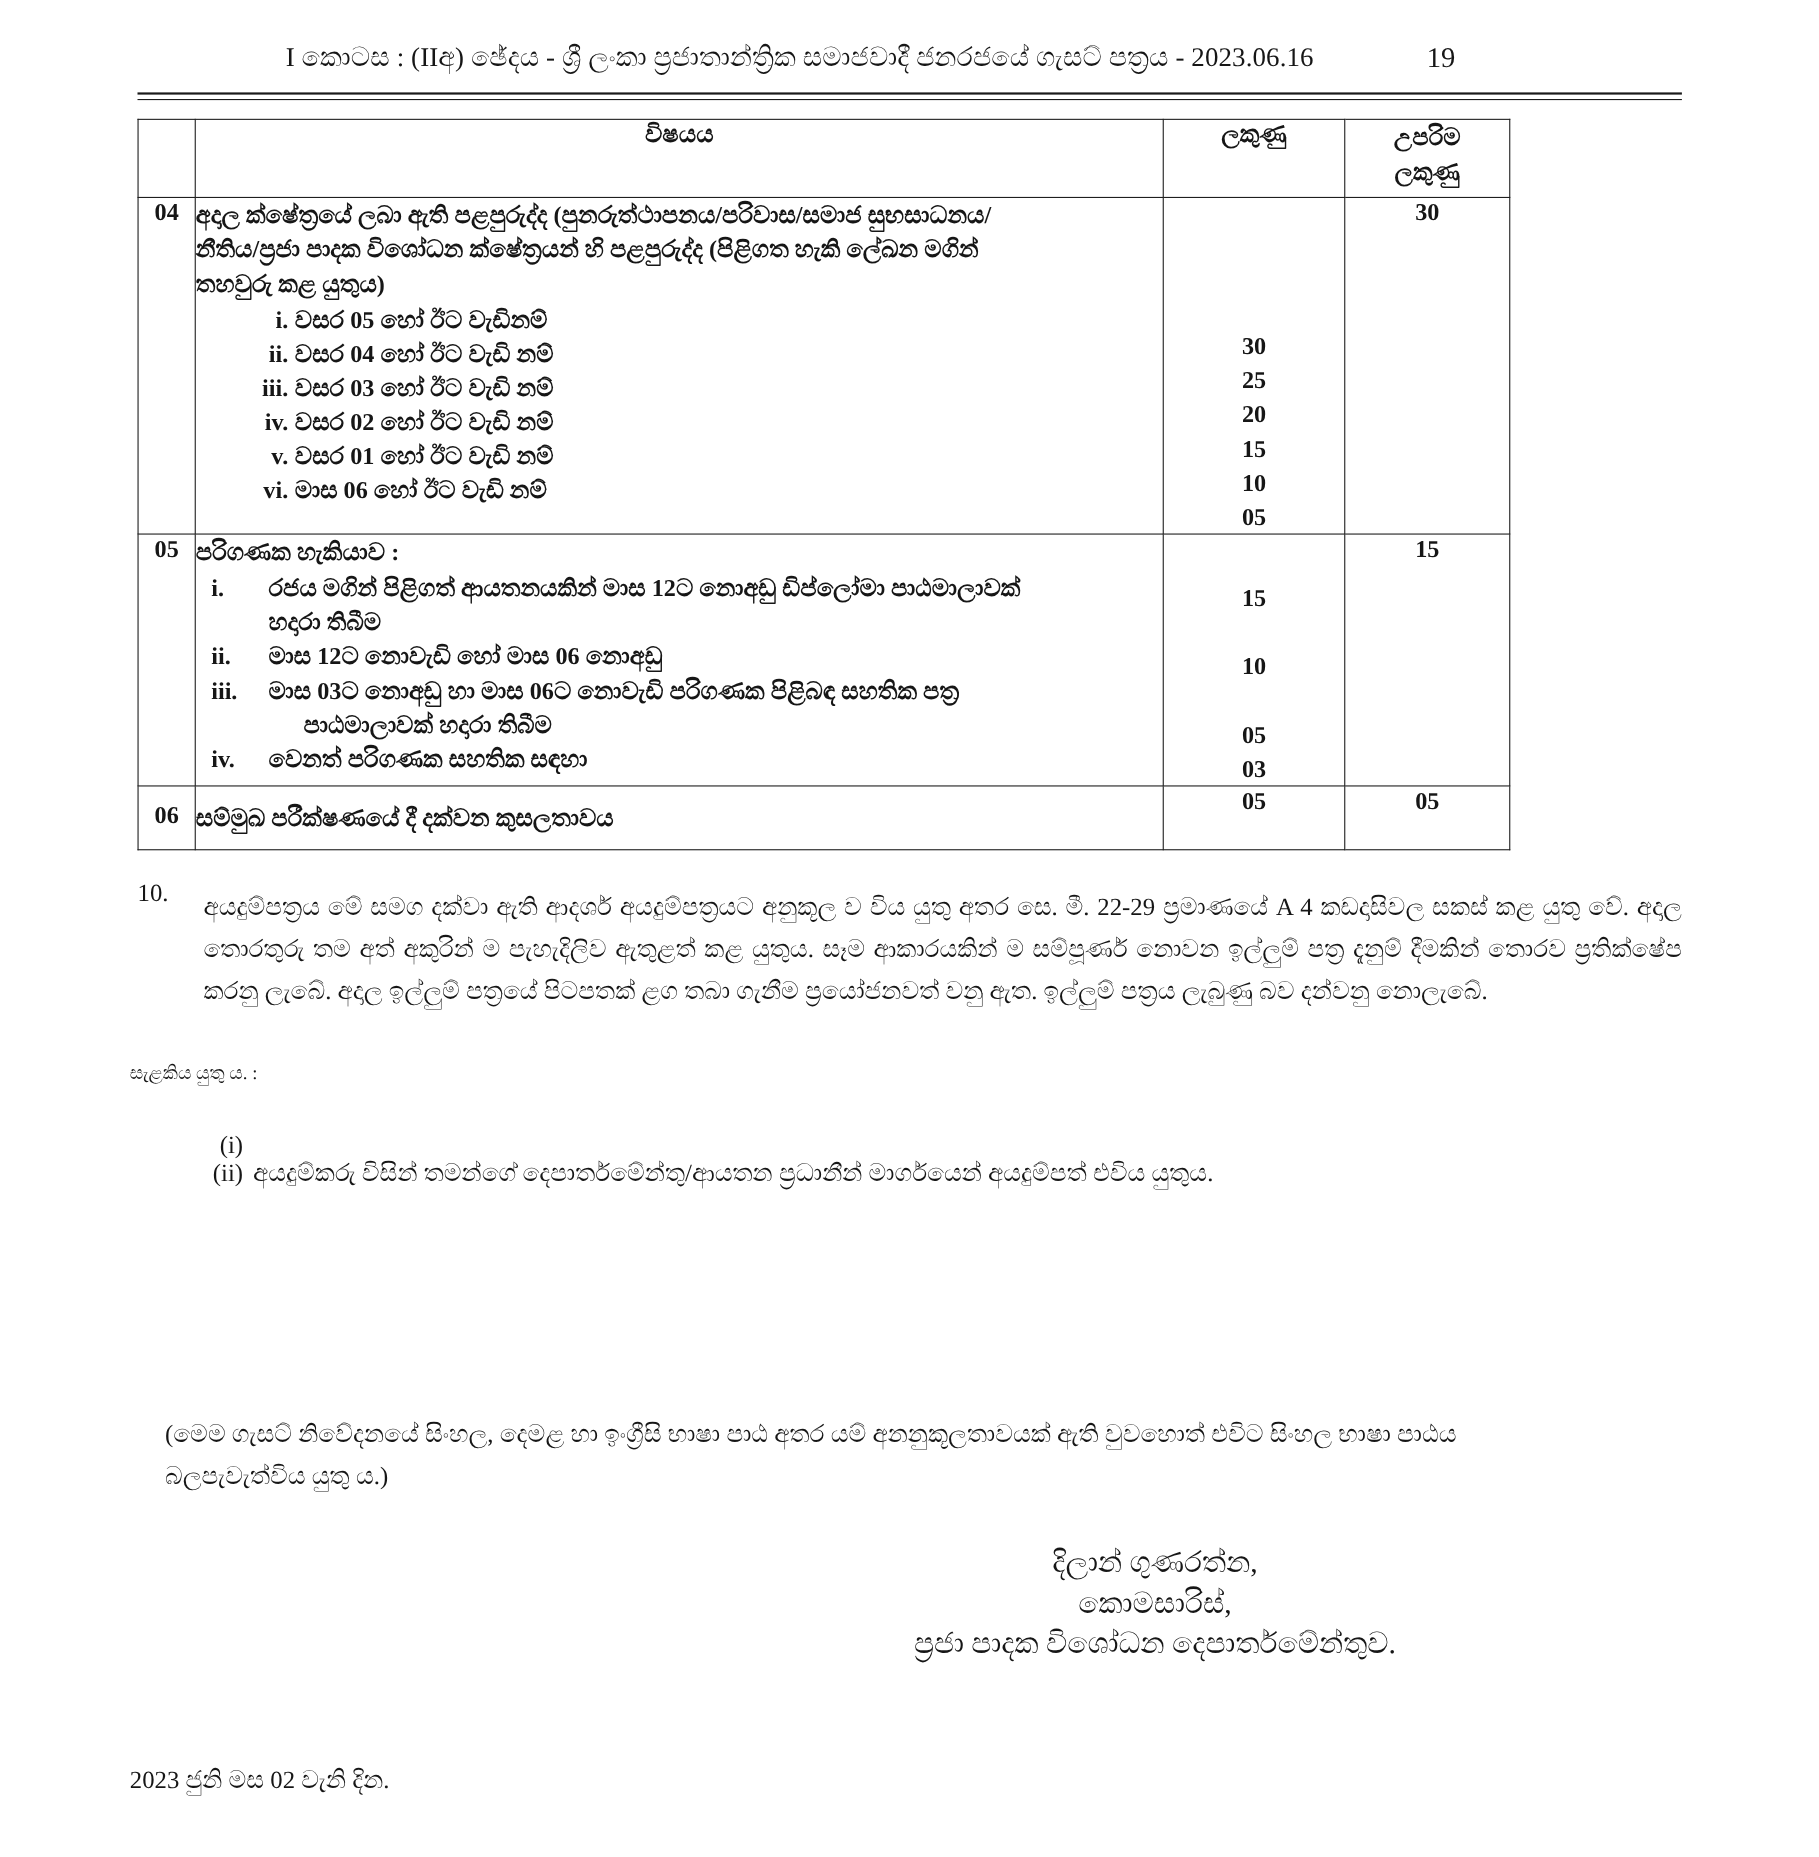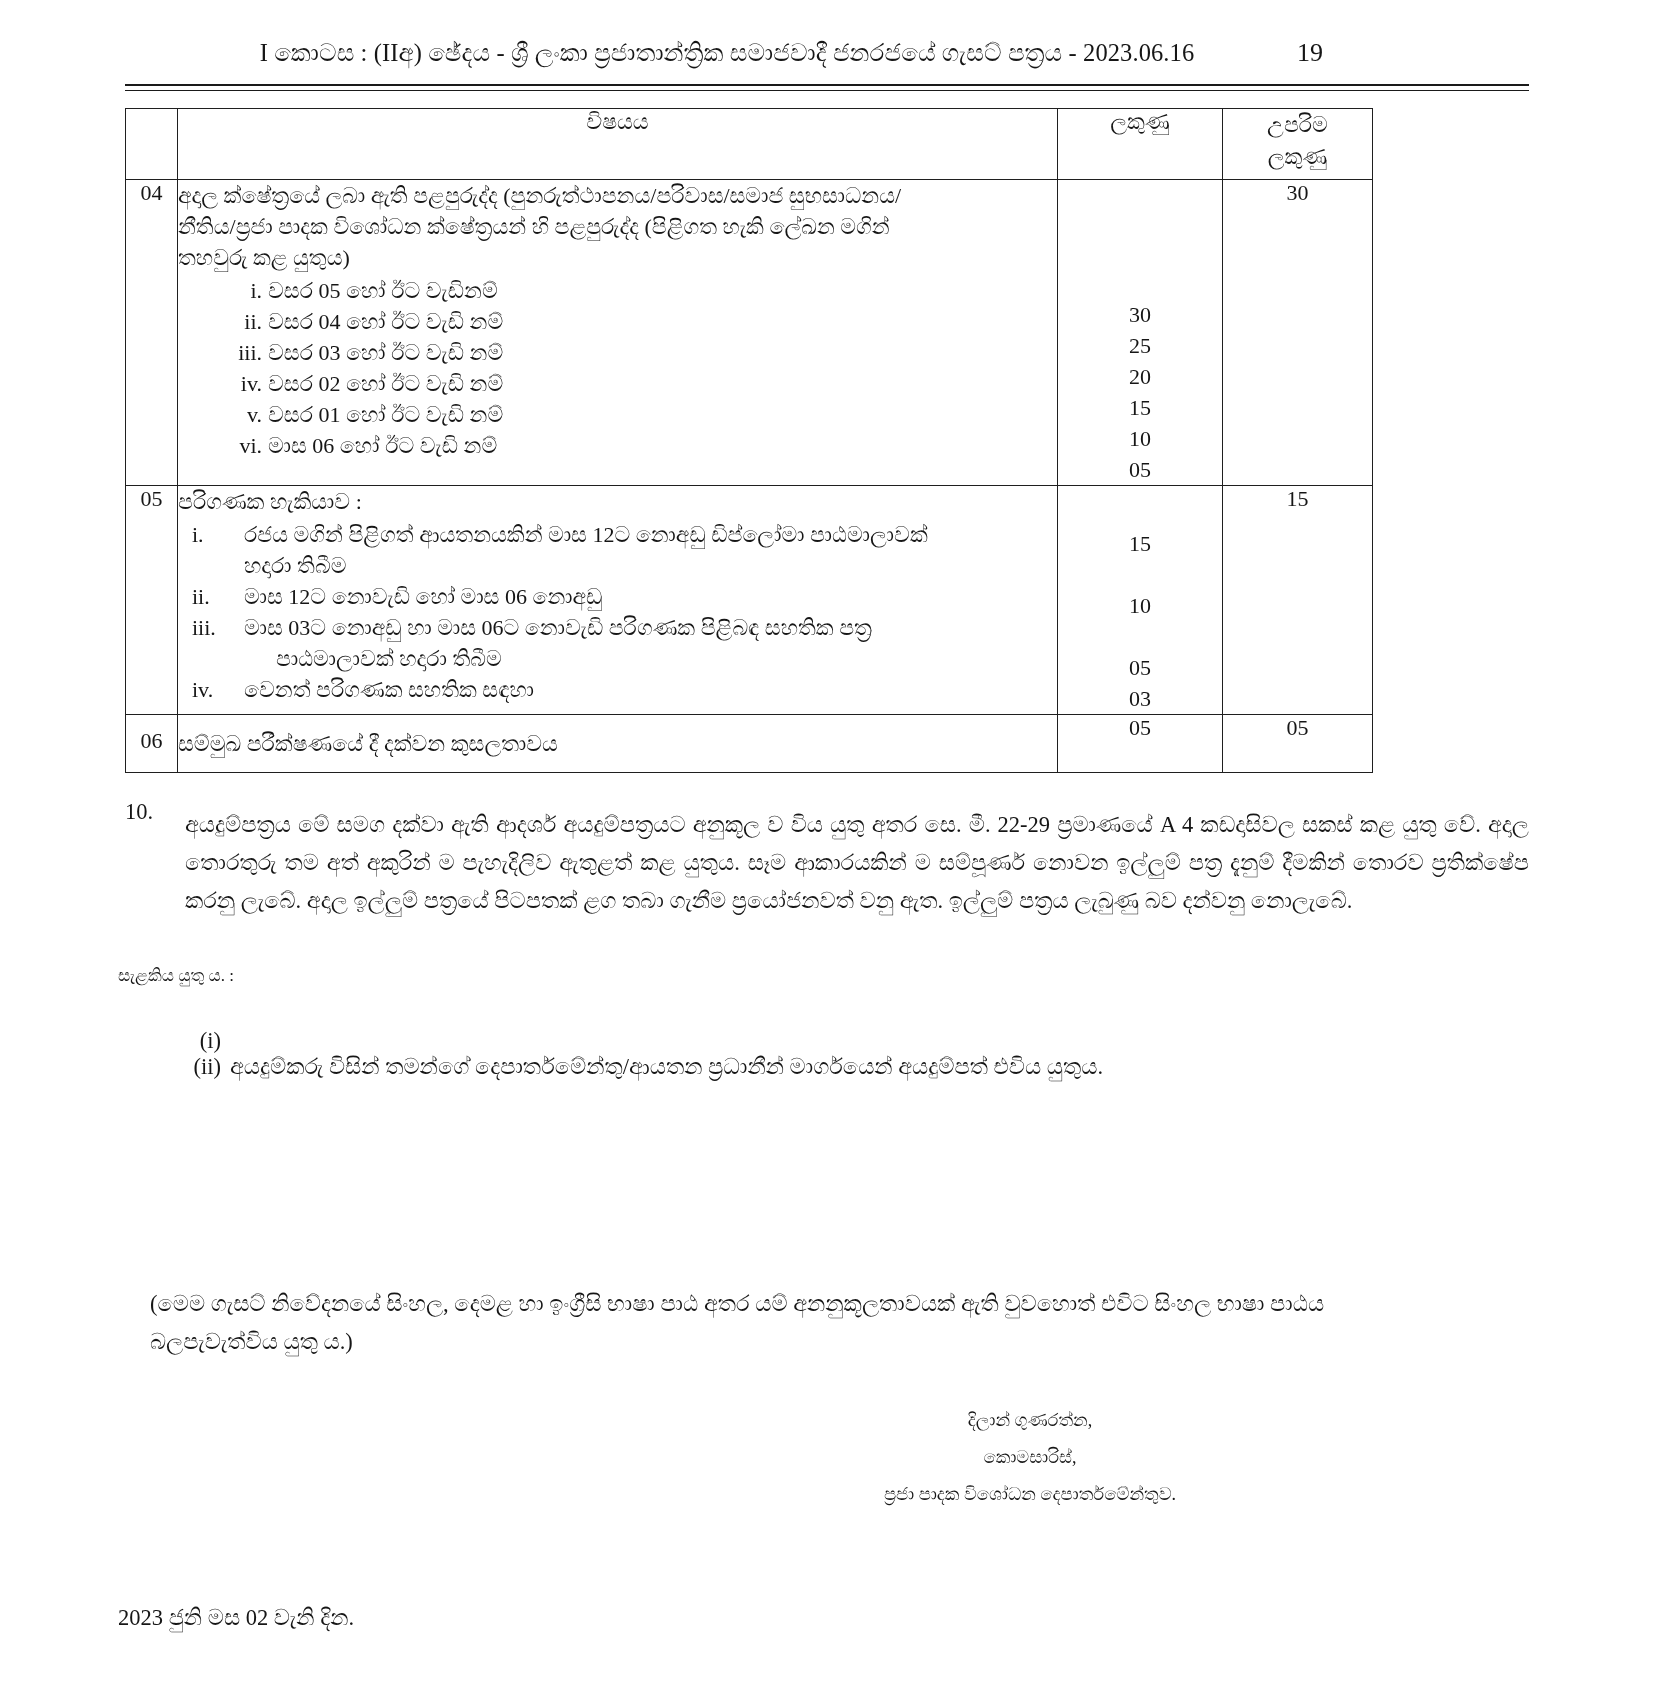--- a/index.html
+++ b/index.html
@@ -64,21 +64,21 @@
     top: 108px;
     left: 125px;
     width: 1247px;
     border-collapse: collapse;
     table-layout: fixed;
   }
   .marks-table td, .marks-table th {
     border: 1.4px solid #1f1f1f;
     padding: 0;
     vertical-align: top;
-    font-weight: normal;
+    font-weight: bold;
   }
   .col-no    { width: 52px; }
   .col-sub   { width: 880px; }
   .col-marks { width: 165px; }
   .col-max   { width: 150px; }
 
   .th-cell {
     height: 70px;
     text-align: center;
     vertical-align: middle;
@@ -213,24 +213,24 @@
     line-height: 38px;
     text-align: justify;
     margin-left: 32px;
   }
   .note-paren .l2 { display: block; }
 
   
   .signature {
     position: absolute;
     top: 1402px;
-    left: 680px;
+    left: 700px;
     width: 700px;
     text-align: center;
-    font-size: 18px;
+    font-size: 27px;
     line-height: 37px;
   }
   .sig-line { display: block; }
 
   .date-line {
     position: absolute;
     top: 1602px;
     left: 118px;
     font-size: 22.5px;
     line-height: 32px;

